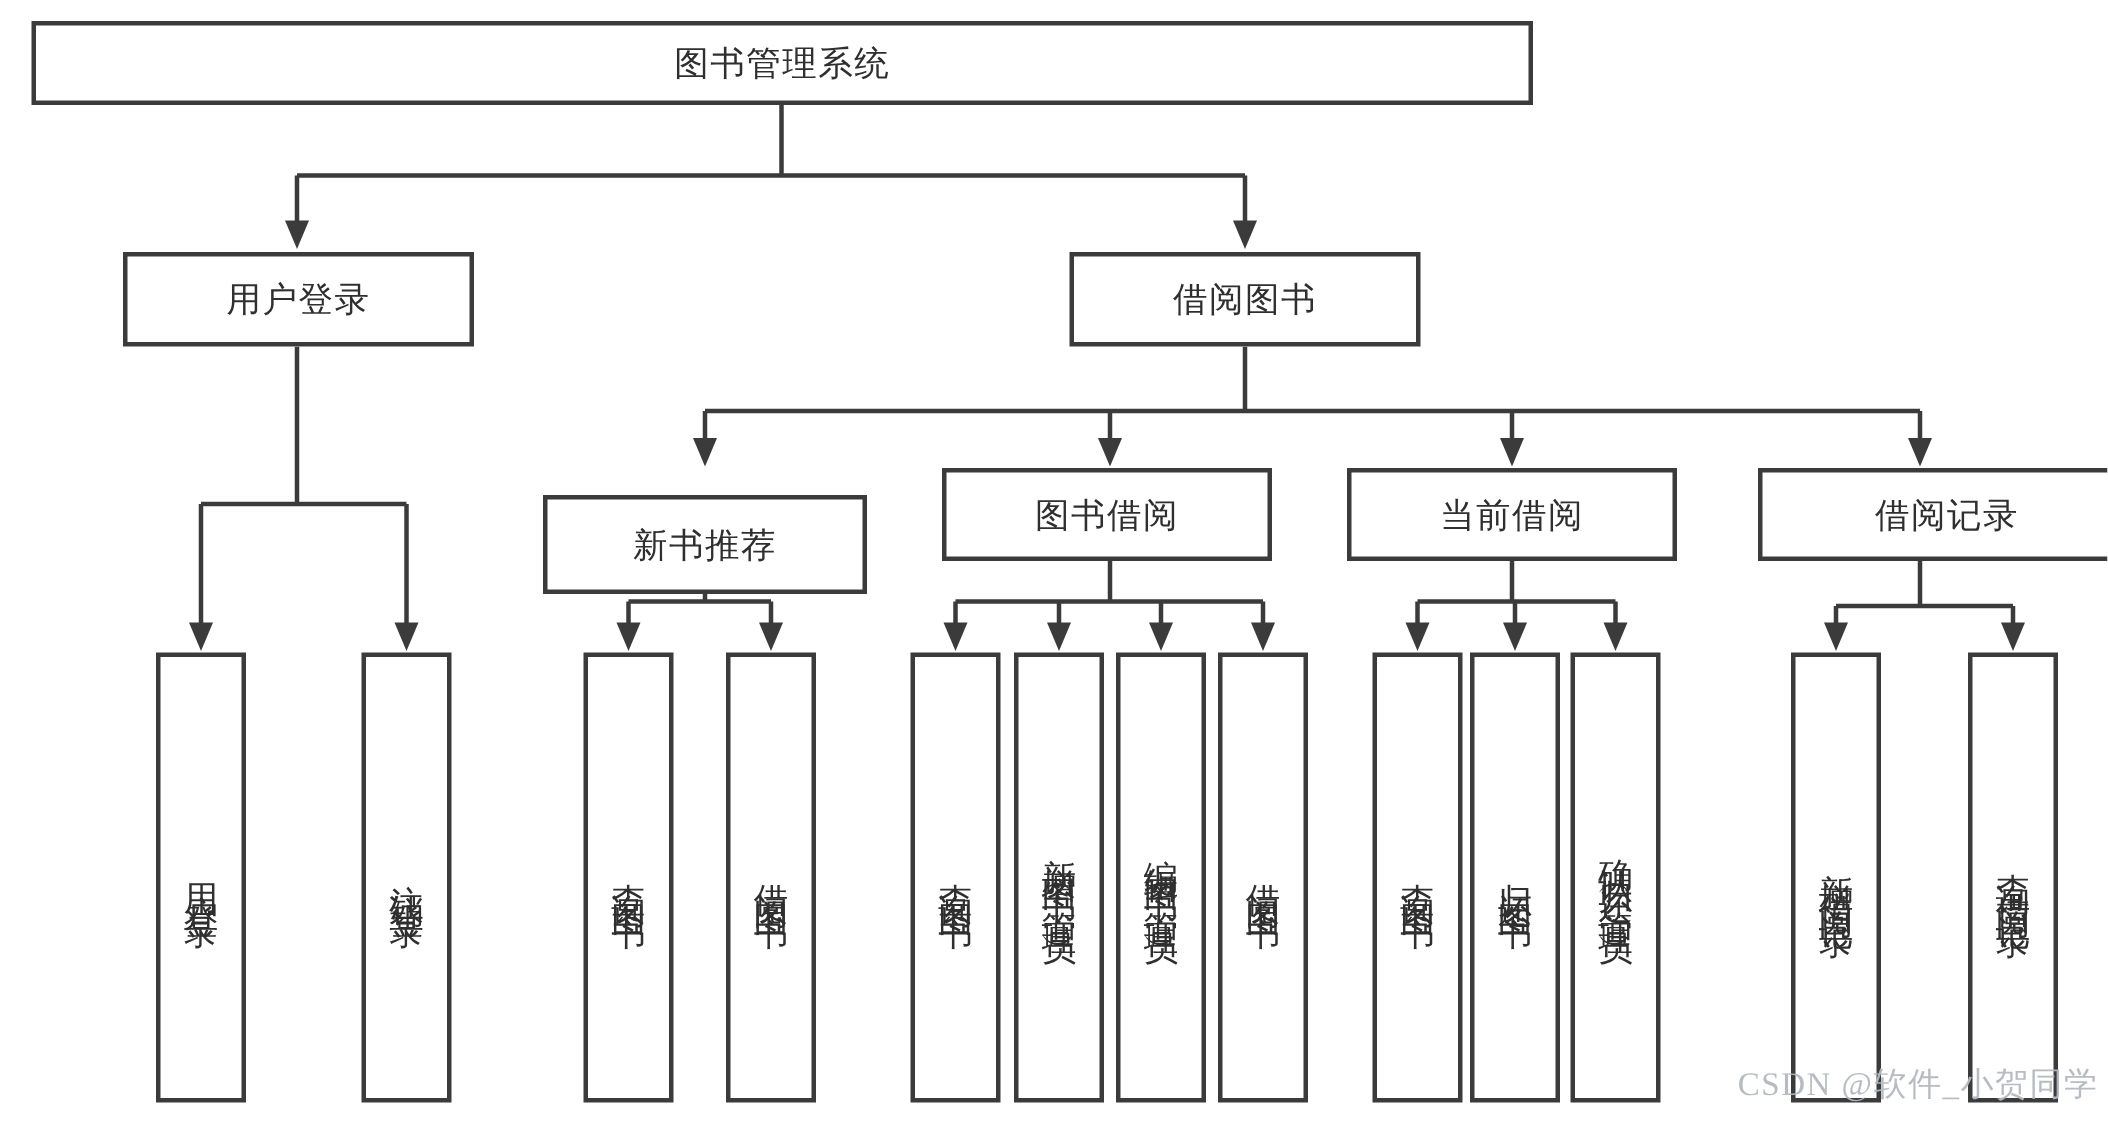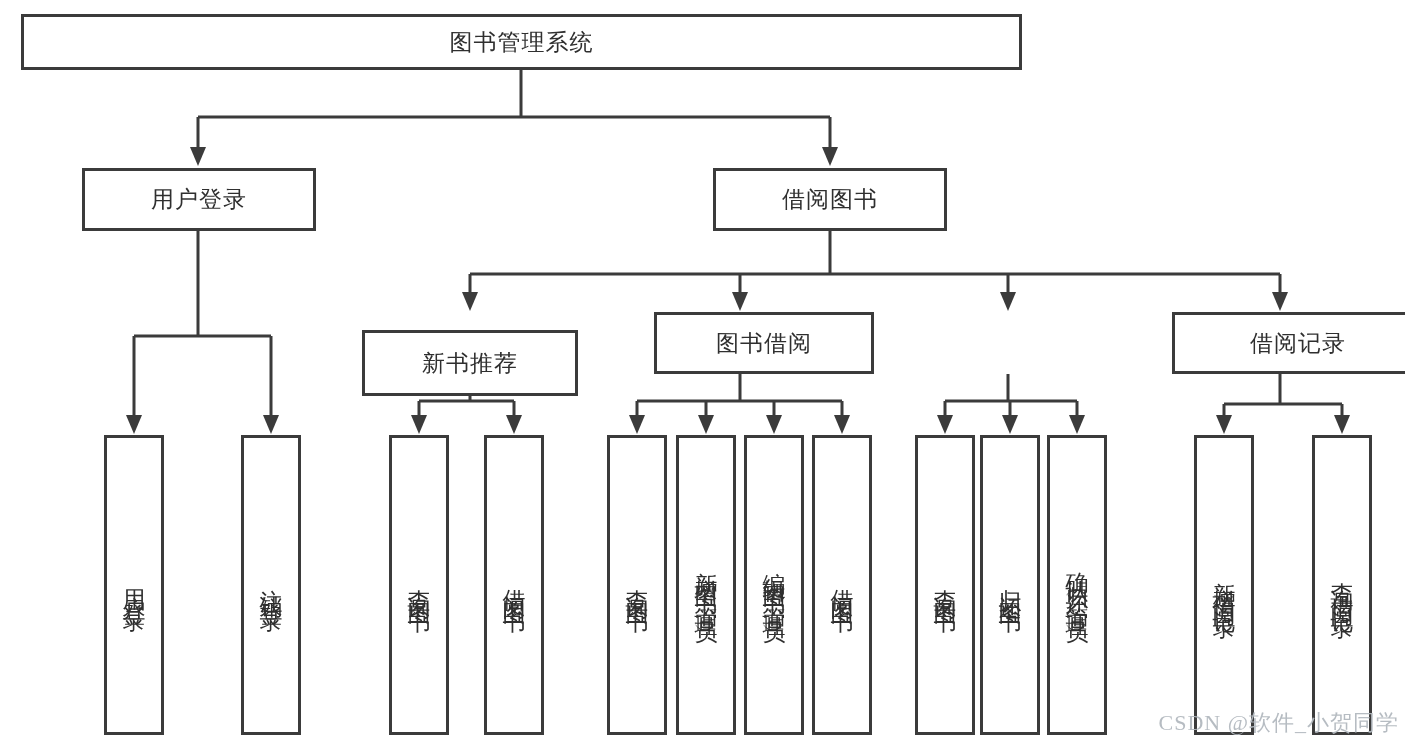--- a/index.html
+++ b/index.html
@@ -80,21 +80,22 @@
       <polygon points="1334,415 1350,415 1342,434"></polygon>
     </g>
   </svg>
 
   <div class="node" style="left:21px;top:14px;width:1001px;height:56px">图书管理系统</div>
 
   <div class="node" style="left:82px;top:168px;width:234px;height:63px">用户登录</div>
   <div class="node" style="left:713px;top:168px;width:234px;height:63px">借阅图书</div>
 
   <div class="node" style="left:362px;top:330px;width:216px;height:66px">新书推荐</div>
-  <div class="node" style="left:654px;top:312px;width:220px;height:62px">图书借阅</div>
+  <div class="node" style="left:628px;top:312px;width:220px;height:62px">图书借阅</div>
+  <div class="node" style="left:898px;top:312px;width:220px;height:62px">当前借阅</div>
   <div class="node" style="left:1172px;top:312px;width:252px;height:62px">借阅记录</div>
 
   <div class="node leaf" style="left:104px;top:435px;width:60px;height:300px">用户登录</div>
   <div class="node leaf" style="left:241px;top:435px;width:60px;height:300px">注销登录</div>
 
   <div class="node leaf" style="left:389px;top:435px;width:60px;height:300px">查询图书</div>
   <div class="node leaf" style="left:484px;top:435px;width:60px;height:300px">借阅图书</div>
 
   <div class="node leaf" style="left:607px;top:435px;width:60px;height:300px">查询图书</div>
   <div class="node leaf" style="left:676px;top:435px;width:60px;height:300px">新增图书（管理员）</div>

